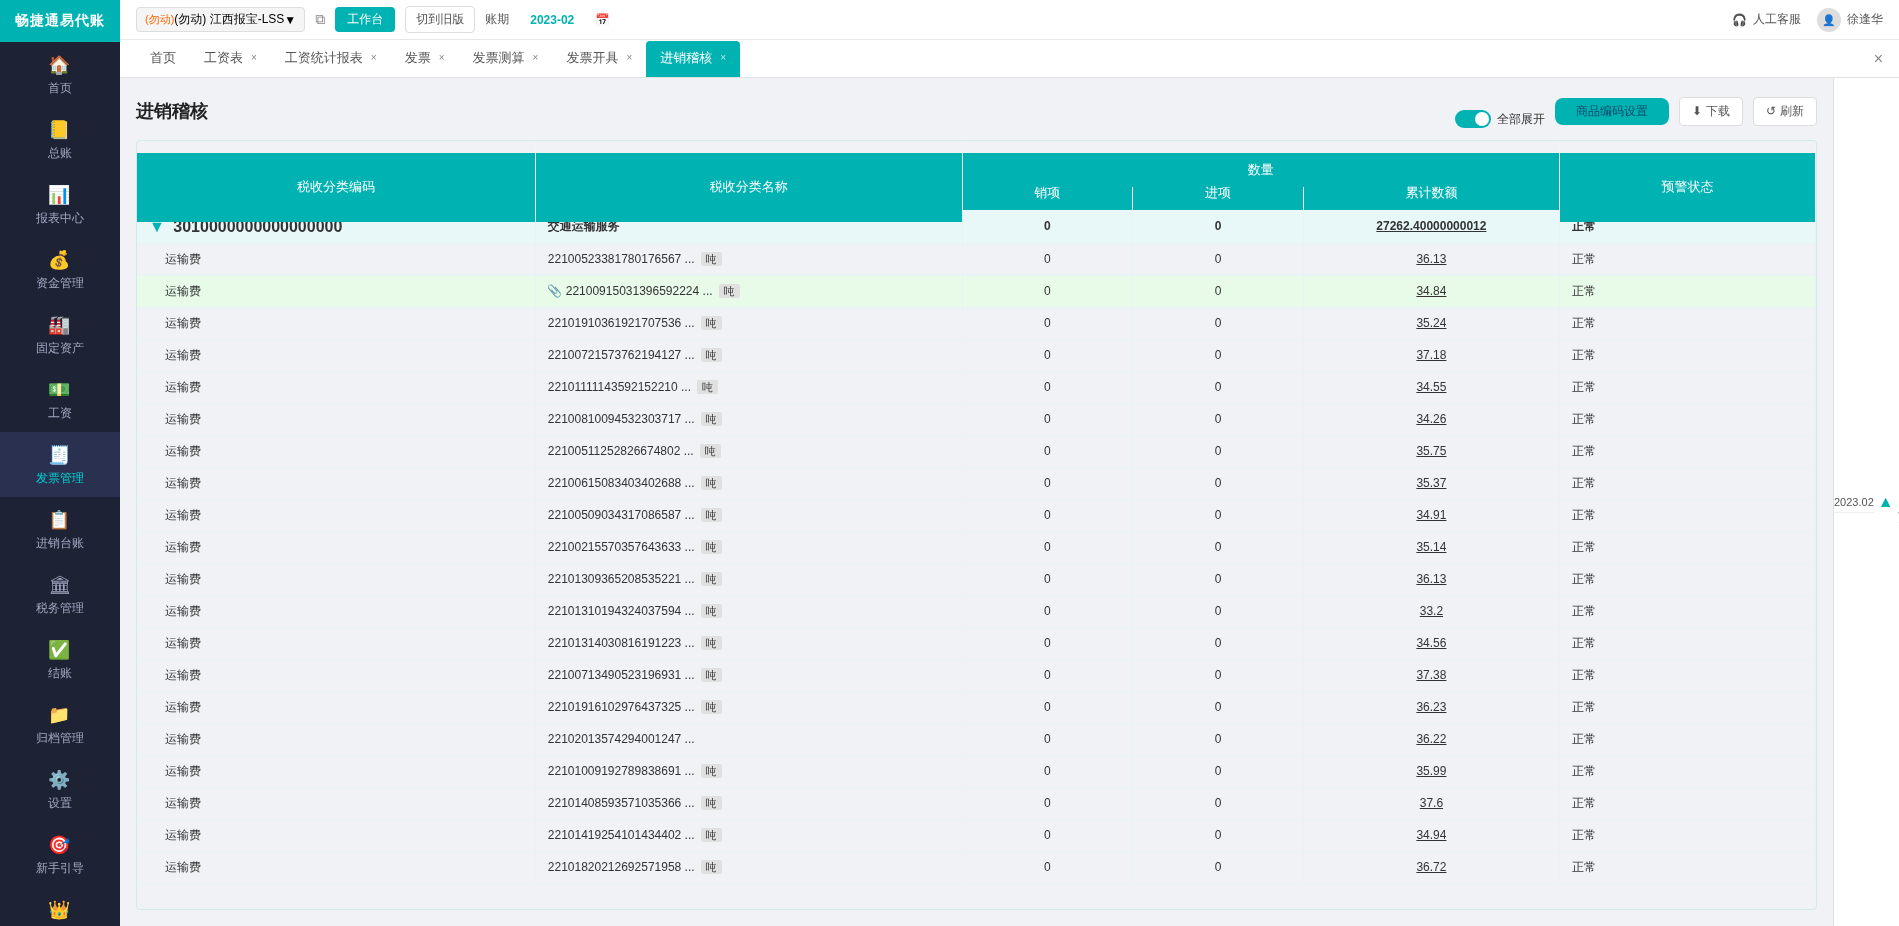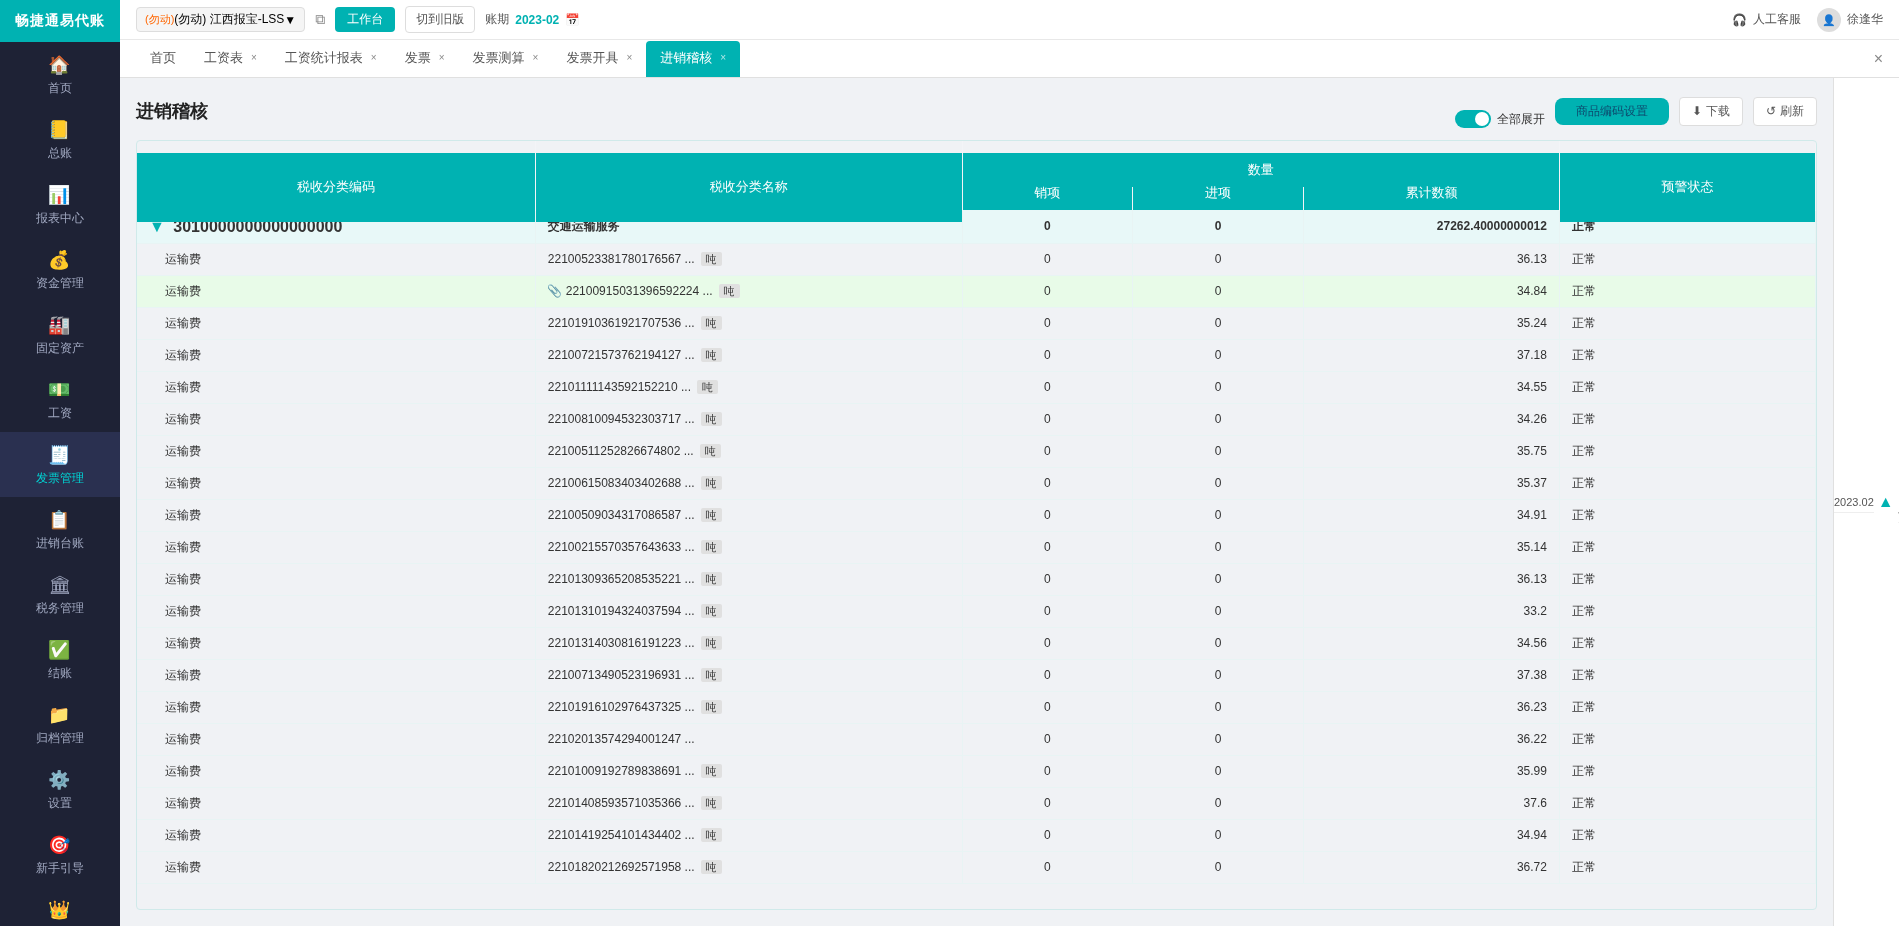--- a/index.html
+++ b/index.html
@@ -87,21 +87,21 @@
       color: #555;
       border: 1px solid #ddd;
       border-radius: 4px;
       padding: 4px 10px;
       cursor: pointer;
       font-size: 12px;
     }
     .period-info {
       display: flex;
       align-items: center;
-      gap: 6px;
+      gap: 21px;
       font-size: 12px;
       color: #555;
     }
     .top-bar-right {
       display: flex;
       align-items: center;
       gap: 16px;
       font-size: 12px;
       color: #555;
     }
@@ -249,21 +249,21 @@
     tbody tr { border-bottom: 1px solid #e8f4f4; }
     tbody tr.highlighted { background: #e8fbe8; }
     tbody tr.category-row { background: #e8f8f8; font-weight: bold; }
     tbody td {
       padding: 7px 12px;
       color: #333;
       font-size: 12px;
       border-right: 1px solid #e8f4f4;
     }
     tbody td.center { text-align: center; }
-    tbody td.right { text-align: right; }
+    tbody td.right { text-align: center; text-decoration: underline; }
 
     
     .right-panel {
       width: 66px;
       background: #fff;
       border-left: 1px solid #e0e0e0;
       display: flex;
       flex-direction: row;
       align-items: center;
       padding: 4px 0;

